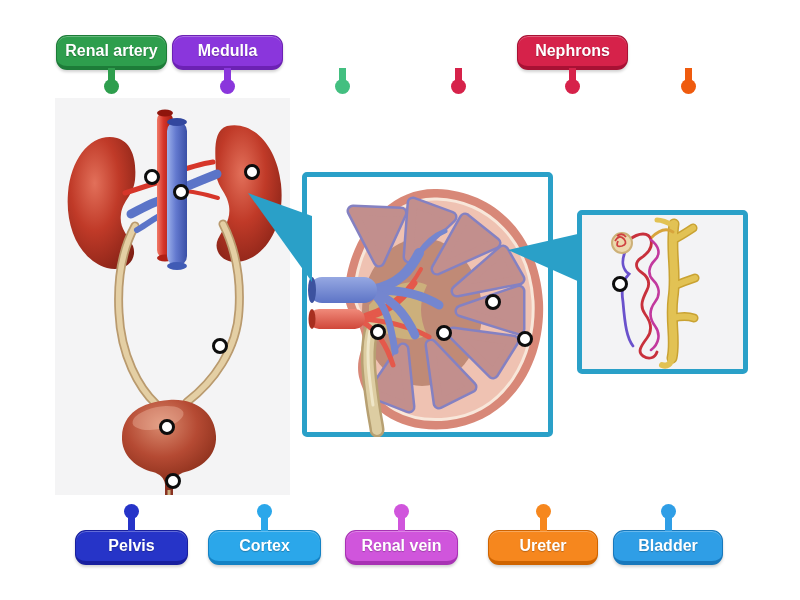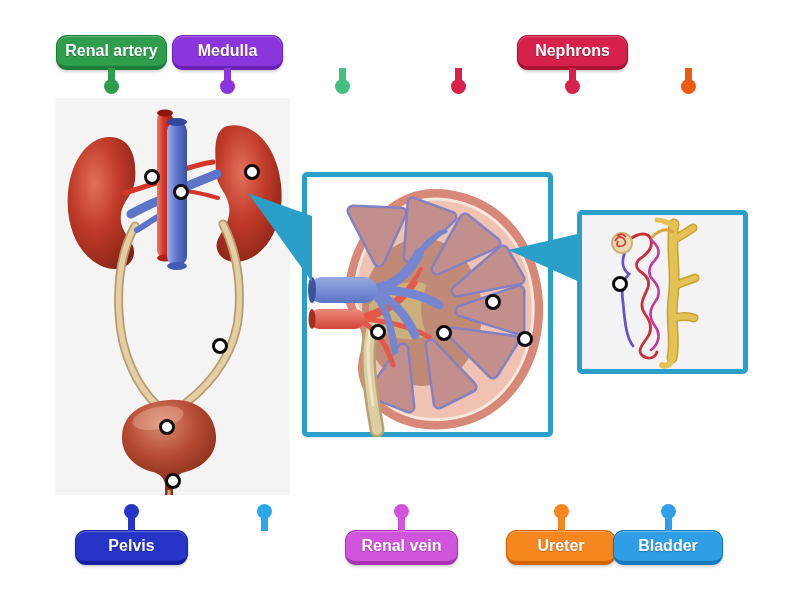--- a/index.html
+++ b/index.html
@@ -236,29 +236,30 @@
     <div class="stem"></div>
     <div class="dot"></div>
   </div>
 
   <div class="label bot" style="left: 75px; top: 504px; width: 113px; --c: #2634c8; --d: #181f9e;">
     <div class="box">Pelvis</div>
     <div class="stem"></div>
     <div class="dot"></div>
   </div>
   <div class="label bot" style="left: 208px; top: 504px; width: 113px; --c: #2ba7ea; --d: #1482c4;">
+    <div class="box">Cortex</div>
     <div class="stem"></div>
     <div class="dot"></div>
   </div>
   <div class="label bot" style="left: 345px; top: 504px; width: 113px; --c: #d055dc; --d: #a832b4;">
     <div class="box">Renal vein</div>
     <div class="stem"></div>
     <div class="dot"></div>
   </div>
-  <div class="label bot" style="left: 506px; top: 504px; width: 110px; --c: #f6871e; --d: #cf6400;">
+  <div class="label bot" style="left: 488px; top: 504px; width: 110px; --c: #f6871e; --d: #cf6400;">
     <div class="box">Ureter</div>
     <div class="stem"></div>
     <div class="dot"></div>
   </div>
   <div class="label bot" style="left: 613px; top: 504px; width: 110px; --c: #2f9ee6; --d: #1878bc;">
     <div class="box">Bladder</div>
     <div class="stem"></div>
     <div class="dot"></div>
   </div>
 

